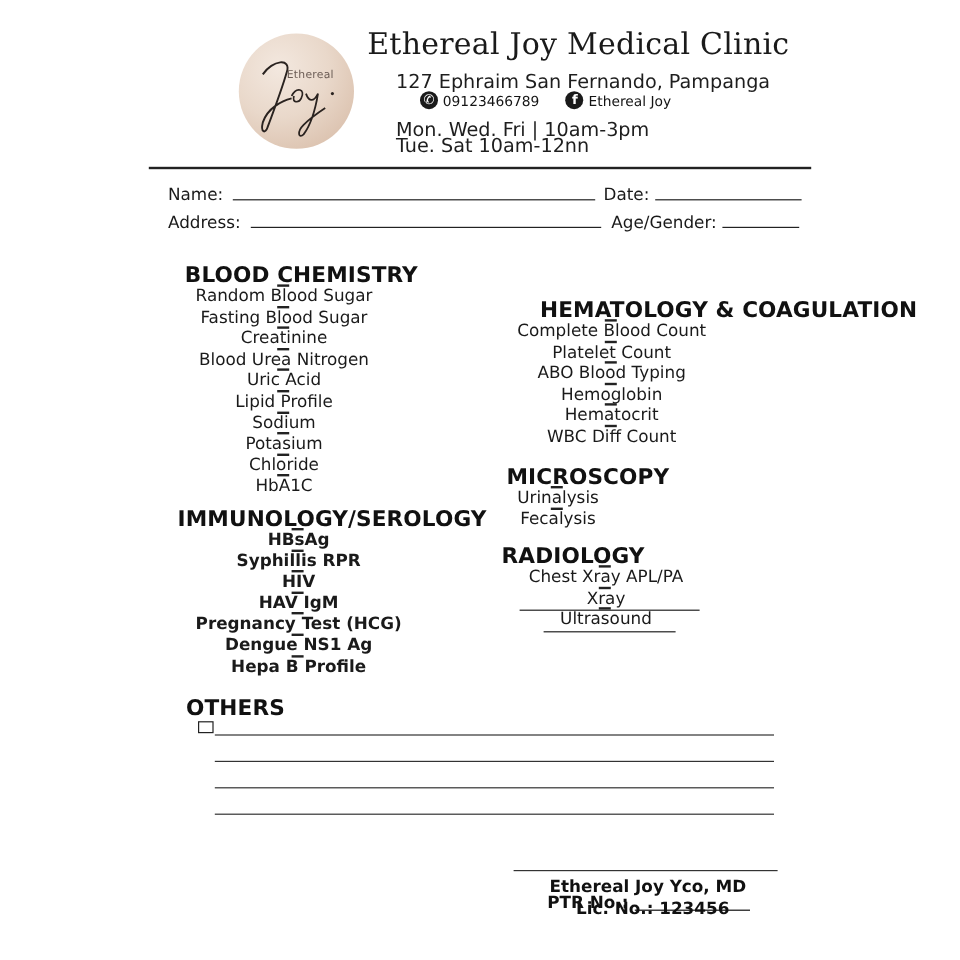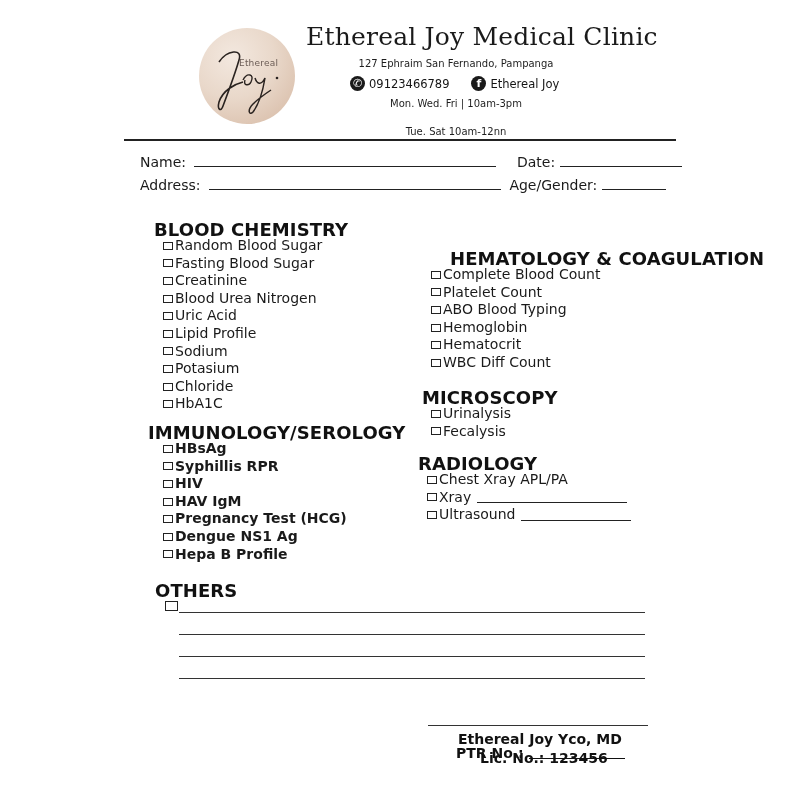--- a/index.html
+++ b/index.html
@@ -8,36 +8,36 @@
 
   
   .logo { left:199px; top:28px; width:96px; height:96px; border-radius:50%;
     background: radial-gradient(circle at 35% 30%, #f3e8df 0%, #e9d8ca 45%, #dcc3b0 80%, #d6bba6 100%);
     overflow:hidden; }
   .logo svg { position:absolute; left:0; top:0; }
   .logo .small { position:absolute; left:40px; top:30px; font-family:"DejaVu Sans", sans-serif; font-size:9px; color:#6b5c55; letter-spacing:0.2px; }
 
   
   .clinic-title { left:306px; top:22px; font-family:"DejaVu Serif", serif; font-size:25px; color:#1a1a1a; letter-spacing:0.2px; white-space:nowrap; }
-  .hdr-line { font-size:10px; color:#1e1e1e; white-space:nowrap; text-align:center; }
+  .hdr-line { font-size:16px; color:#1e1e1e; white-space:nowrap; text-align:left; }
   .addr { left:330px; width:252px; top:58px; }
   .contact { left:350px; top:76px; display:flex; align-items:center; gap:4px; font-size:11.5px; }
   .contact .ic { width:15px; height:15px; border-radius:50%; background:#1a1a1a; display:inline-flex; align-items:center; justify-content:center; color:#fff; font-size:11px; font-weight:bold; }
   .contact .gap { width:14px; }
   .sched1 { left:330px; width:252px; top:98px; }
-  .sched2 { left:330px; width:252px; top:126px; }
+  .sched2 { left:330px; width:252px; top:112px; }
 
   .rule { left:124px; top:139px; width:552px; height:2px; background:#222; }
 
   .field-line { left:140px; font-size:14px; white-space:nowrap; color:#1a1a1a; }
   .field-line .lbl { display:inline-block; }
   .uline { display:inline-block; border-bottom:1.2px solid #222; height:12px; vertical-align:baseline; }
 
   .sec-title { font-weight:bold; font-size:18px; color:#111; white-space:nowrap; letter-spacing:0.1px; }
-  .item { font-size:14px; color:#1a1a1a; white-space:nowrap; height:17.6px; line-height:17.6px; display:flex; align-items:center; }
+  .item { font-size:14px; color:#1a1a1a; white-space:nowrap; height:17.6px; line-height:17.6px; display:flex; align-items:center;flex-direction:column; }
   .cb { display:inline-block; width:10px; height:8px; border:1.2px solid #222; margin-right:2px; box-sizing:border-box; }
   .item .fill { display:inline-block; border-bottom:1.2px solid #222; height:11px; margin-left:6px; }
 
   .others-line { height:1.3px; background:#333; }
 
   .sig-line { left:428px; top:725px; width:220px; height:1.3px; background:#333; }
   .sig { font-weight:bold; font-size:14px; color:#111; white-space:nowrap; }
 </style>
 </head>
 <body>
@@ -62,21 +62,21 @@
   <span>Ethereal Joy</span>
 </div>
 <div class="abs hdr-line sched1">Mon. Wed. Fri | 10am-3pm</div>
 <div class="abs hdr-line sched2">Tue. Sat 10am-12nn</div>
 
 <div class="abs rule"></div>
 
 <div class="abs field-line" style="top:154px;">
   <span class="lbl">Name:</span>
   <span class="uline" style="width:302px; margin-left:4px;"></span>
-  <span class="lbl" style="margin-left:16px;">Date:</span>
+  <span class="lbl" style="margin-left:2px;">Date:</span>
   <span class="uline" style="width:122px;"></span>
 </div>
 <div class="abs field-line" style="top:177px;">
   <span class="lbl">Address:</span>
   <span class="uline" style="width:292px; margin-left:4px;"></span>
   <span class="lbl" style="margin-left:4px;">Age/Gender:</span>
   <span class="uline" style="width:64px;"></span>
 </div>
 
 <div class="abs sec-title" style="left:154px; top:219px;">BLOOD CHEMISTRY</div>

